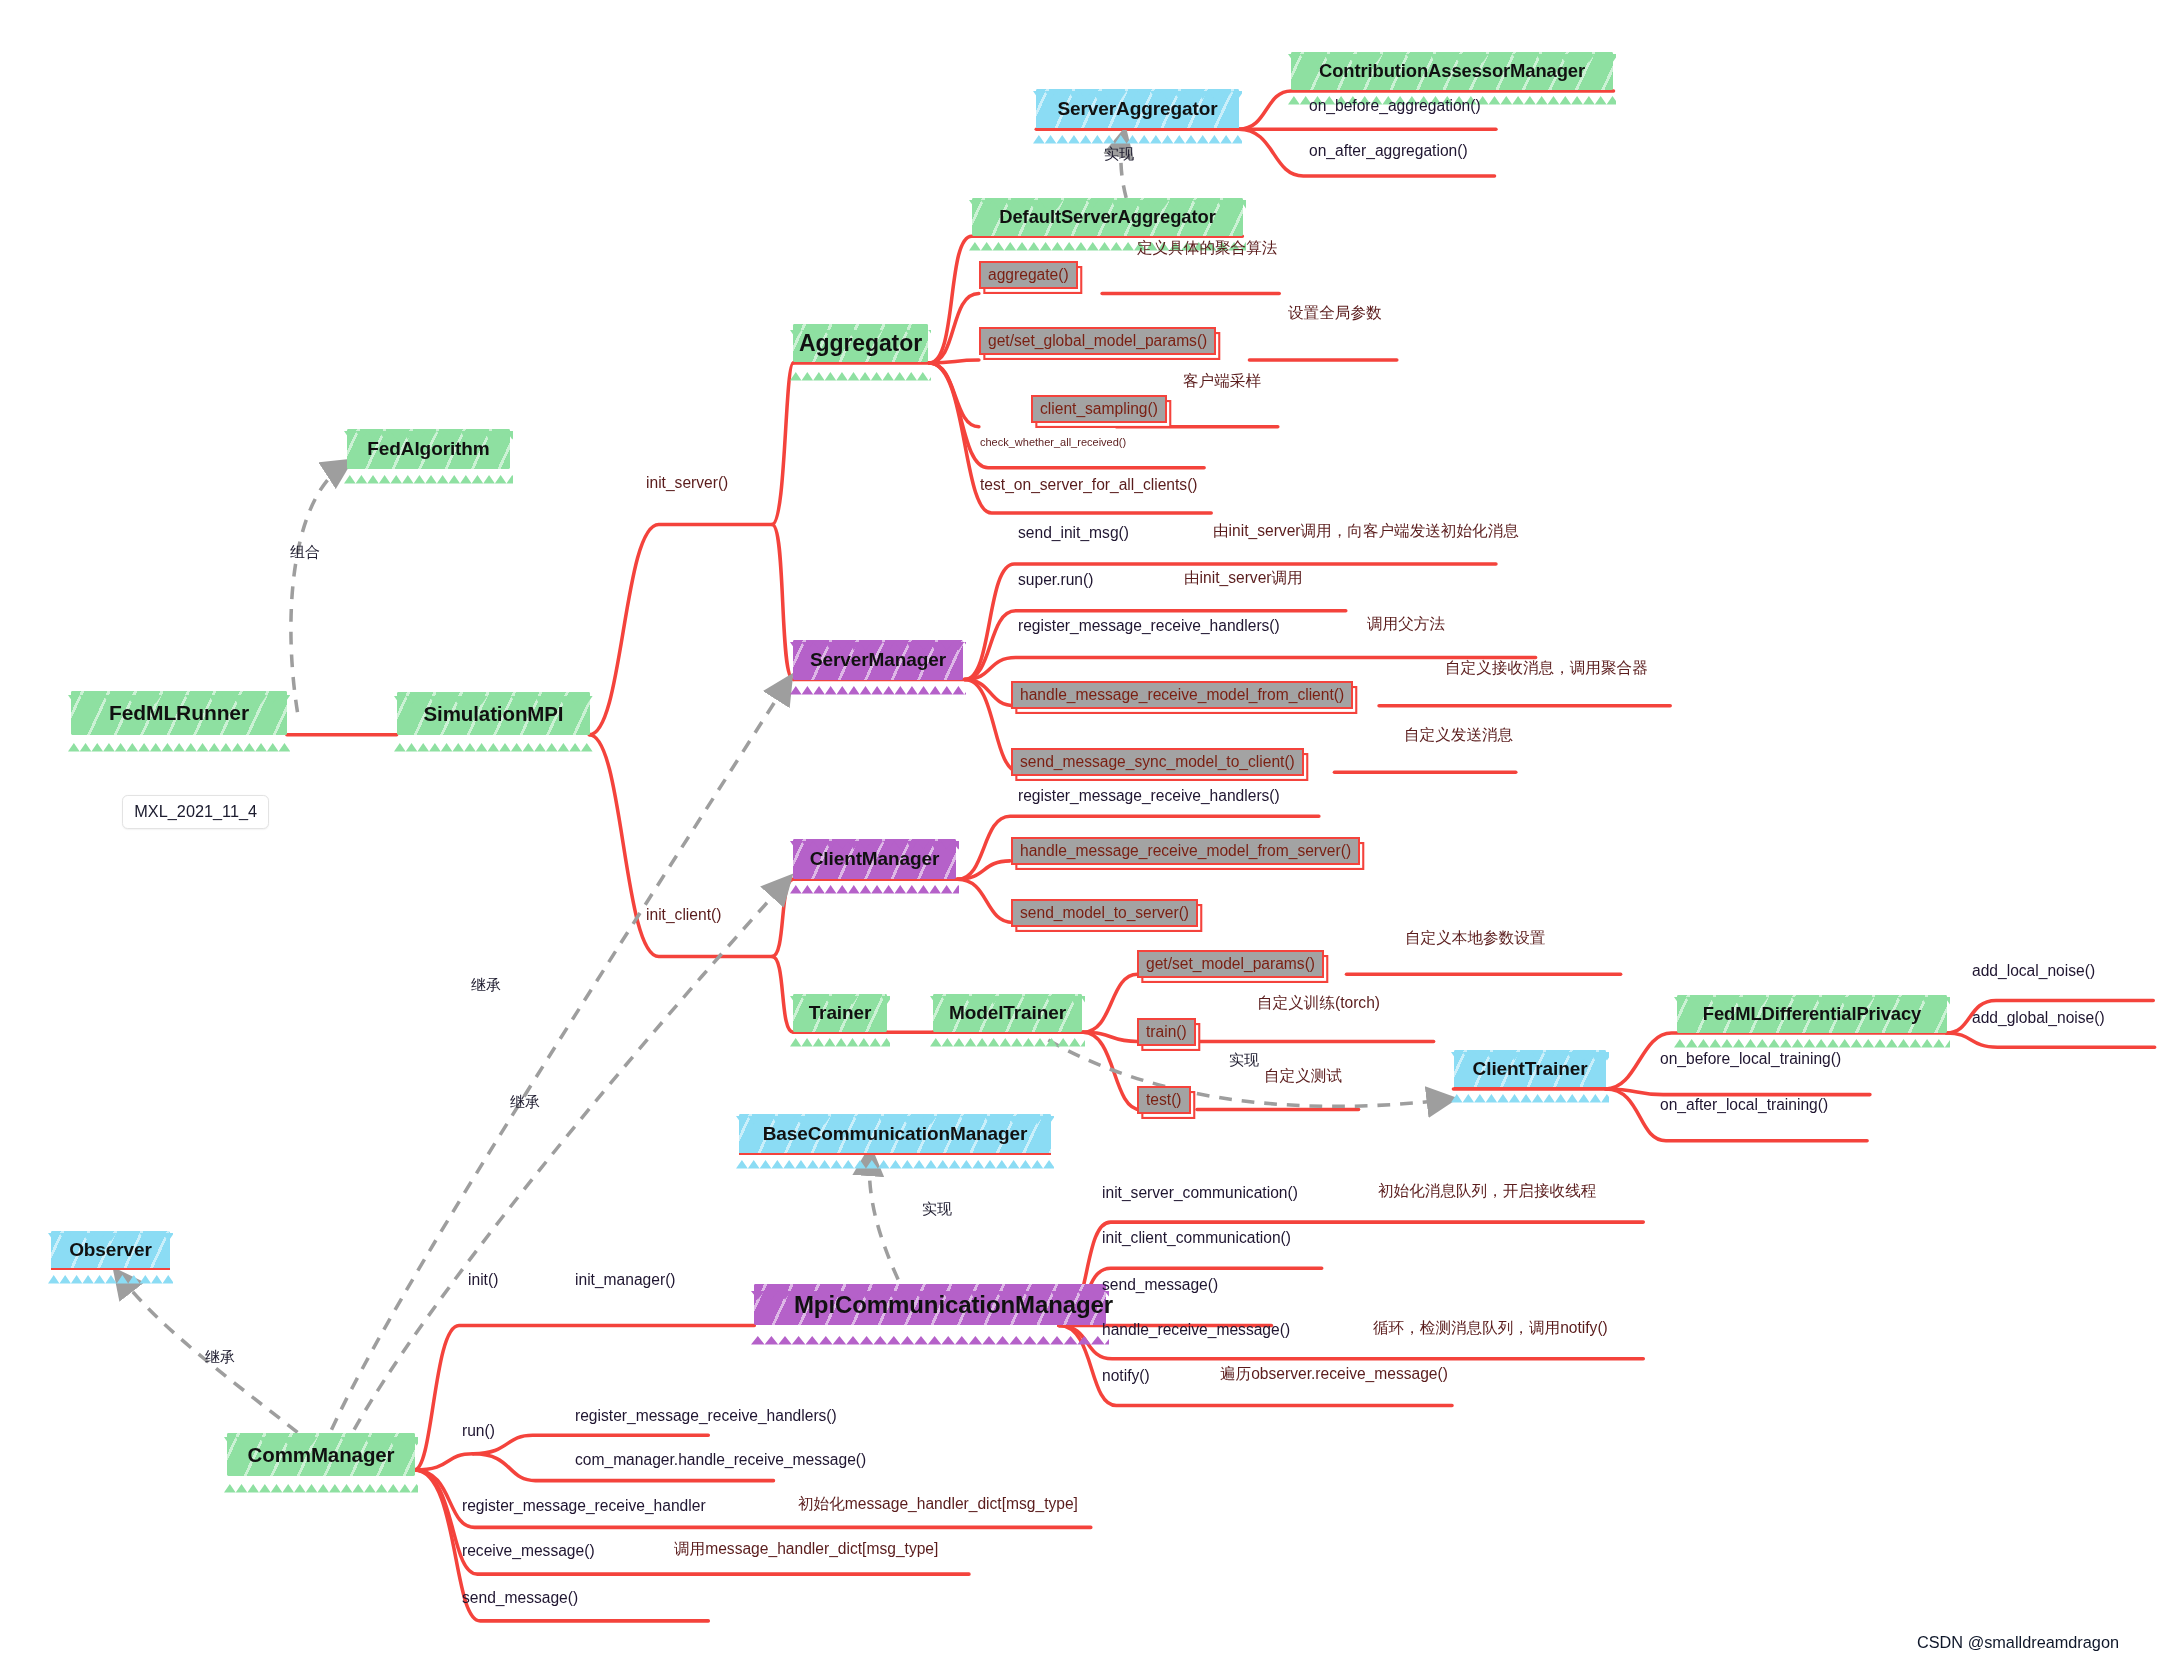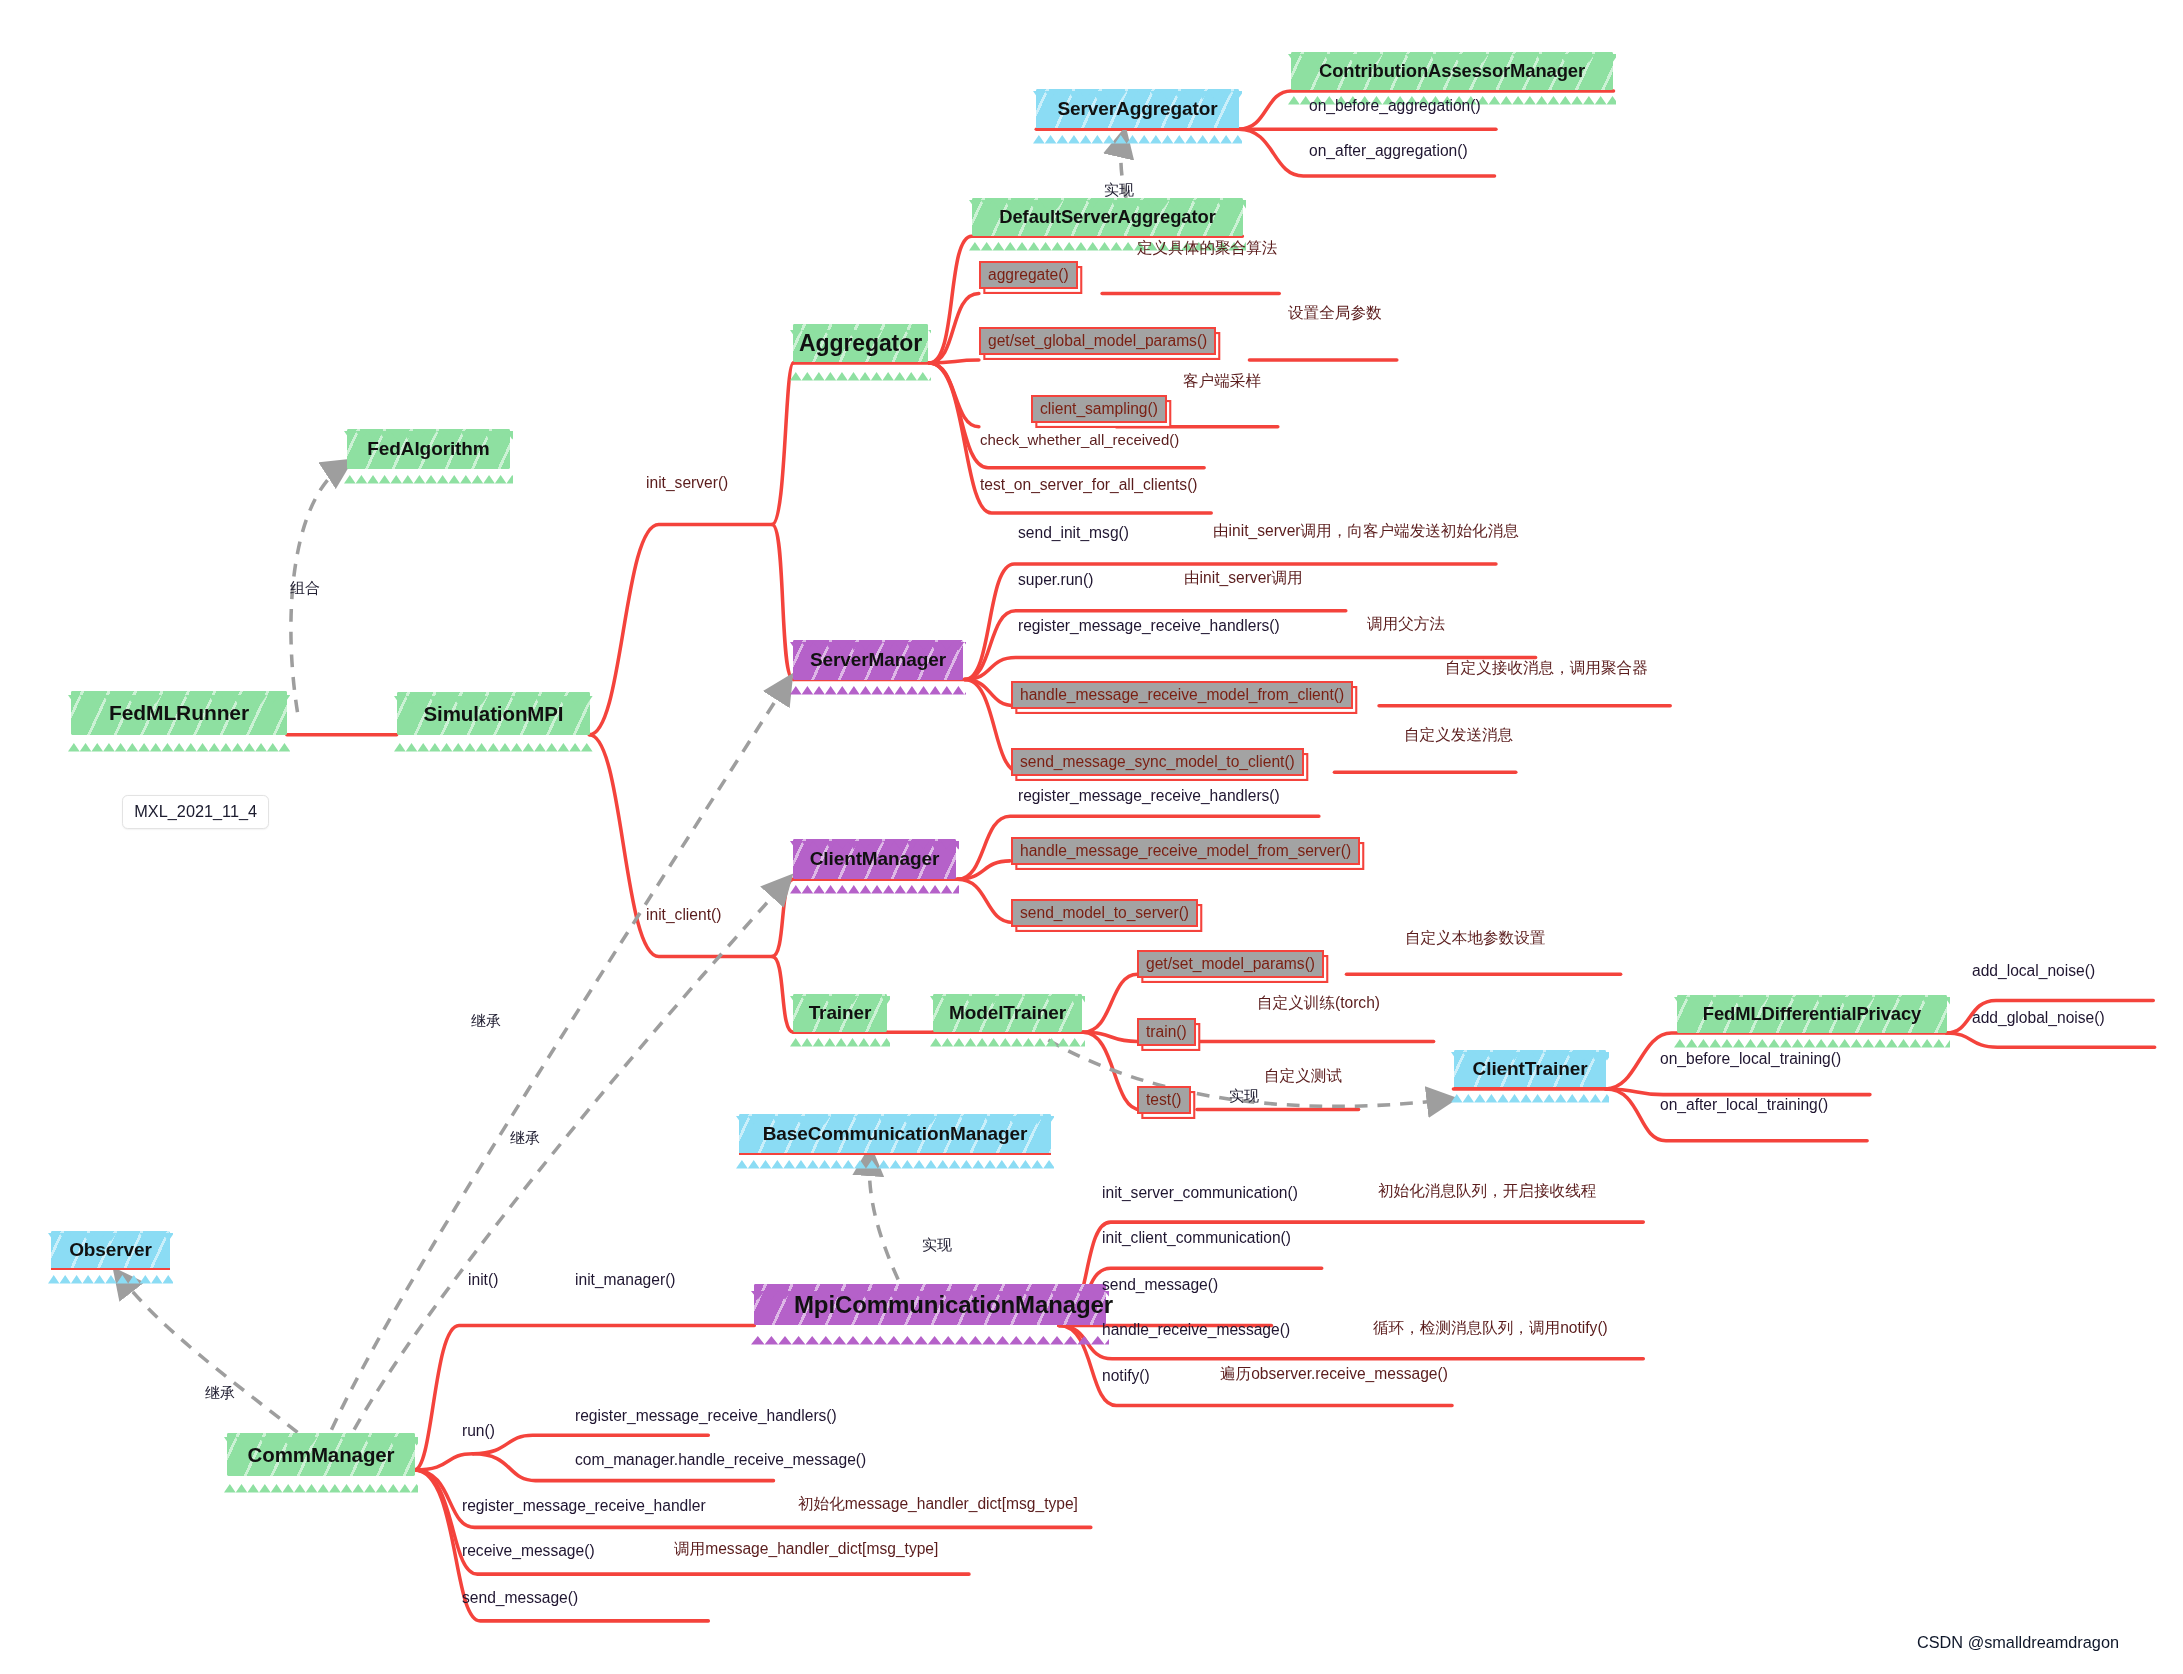--- a/index.html
+++ b/index.html
@@ -58,21 +58,21 @@
   .ybox{
     position:absolute;z-index:6;white-space:nowrap;
     background:#a3a3a3;border:2.1px solid #F4433C;
     color:#7a1f12;
     display:flex;align-items:center;
     padding:3px 7px;
     box-shadow:4.3px 5px 0 -2.1px #ffffff, 4.3px 5px 0 0 #F4433C;
   }
 
   
-  .dlabel{position:absolute;color:#222033;white-space:nowrap;z-index:5;margin-top:36px;}
+  .dlabel{position:absolute;color:#222033;white-space:nowrap;z-index:5;}
 
   
   .note{
     position:absolute;z-index:5;
     background:#fff;border:0.7px solid #e3e3e3;border-radius:5.7px;
     color:#1b1b2e;padding:6.4px 11.3px;white-space:nowrap;
     box-shadow:0 0.7px 1.4px rgba(0,0,0,.05);
   }
 
   .watermark{position:absolute;color:#0f172a;white-space:nowrap;z-index:9;}
@@ -366,21 +366,21 @@
           </svg></div>
         <span class="label">CommManager</span>
       </div>
     </div>
 
   <div id="methods">
       <div class="mlabel maroon" style="left: 646px; top: 492px; font-size: 15.6px; transform: translateY(-100%);">init_server()</div>
       <div class="mlabel maroon" style="left: 646px; top: 924px; font-size: 15.6px; transform: translateY(-100%);">init_client()</div>
       <div class="mlabel dark" style="left: 1309px; top: 115px; font-size: 15.6px; transform: translateY(-100%);">on_before_aggregation()</div>
       <div class="mlabel dark" style="left: 1309px; top: 160px; font-size: 15.6px; transform: translateY(-100%);">on_after_aggregation()</div>
-      <div class="mlabel maroon" style="left: 980px; top: 448px; font-size: 15px; transform: translateY(-100%);">check_whether_all_received()</div>
+      <div class="mlabel maroon" style="left: 980px; top: 448px; font-size: 11px; transform: translateY(-100%);">check_whether_all_received()</div>
       <div class="mlabel maroon" style="left: 980px; top: 494px; font-size: 15.6px; transform: translateY(-100%);">test_on_server_for_all_clients()</div>
       <div class="mlabel dark" style="left: 1018px; top: 542px; font-size: 15.6px; transform: translateY(-100%);">send_init_msg()</div>
       <div class="mlabel dark" style="left: 1018px; top: 589px; font-size: 15.6px; transform: translateY(-100%);">super.run()</div>
       <div class="mlabel dark" style="left: 1018px; top: 635px; font-size: 15.6px; transform: translateY(-100%);">register_message_receive_handlers()</div>
       <div class="mlabel dark" style="left: 1018px; top: 805px; font-size: 15.6px; transform: translateY(-100%);">register_message_receive_handlers()</div>
       <div class="mlabel dark" style="left: 1102px; top: 1202px; font-size: 15.6px; transform: translateY(-100%);">init_server_communication()</div>
       <div class="mlabel dark" style="left: 1102px; top: 1247px; font-size: 15.6px; transform: translateY(-100%);">init_client_communication()</div>
       <div class="mlabel dark" style="left: 1102px; top: 1294px; font-size: 15.6px; transform: translateY(-100%);">send_message()</div>
       <div class="mlabel dark" style="left: 1102px; top: 1339px; font-size: 15.6px; transform: translateY(-100%);">handle_receive_message()</div>
       <div class="mlabel dark" style="left: 1102px; top: 1385px; font-size: 15.6px; transform: translateY(-100%);">notify()</div>

